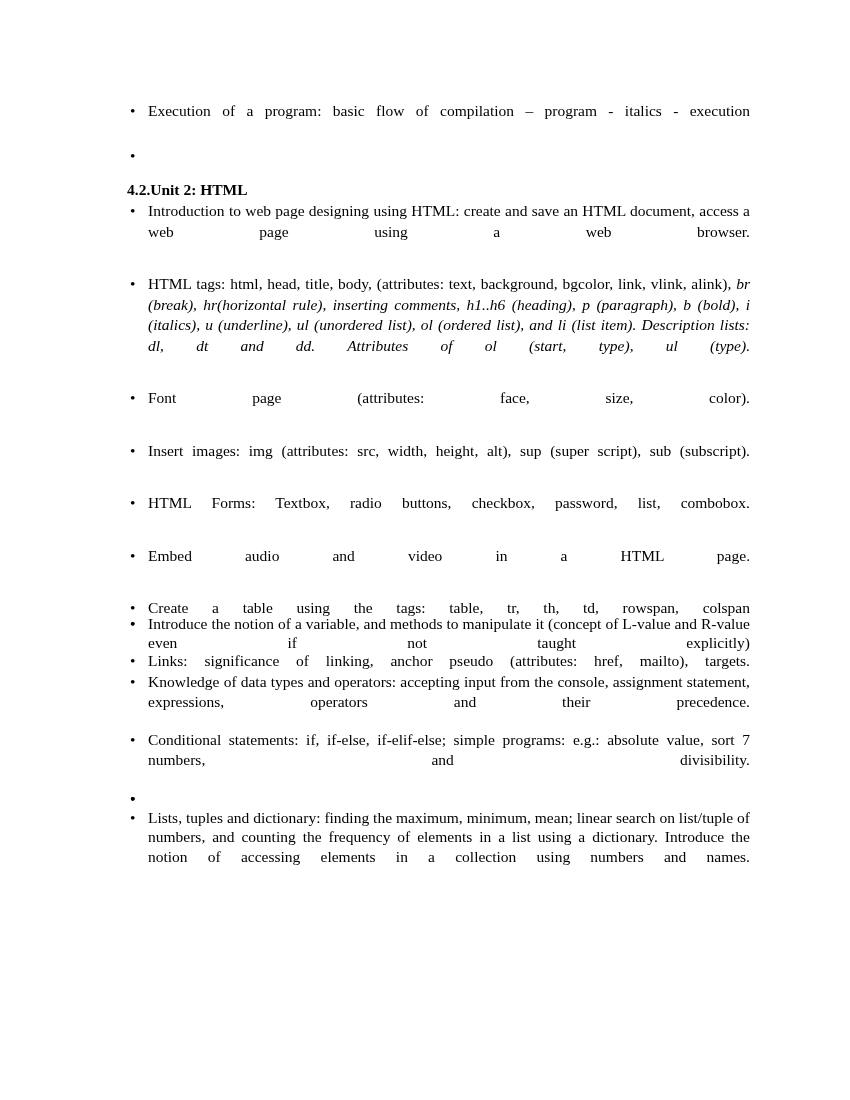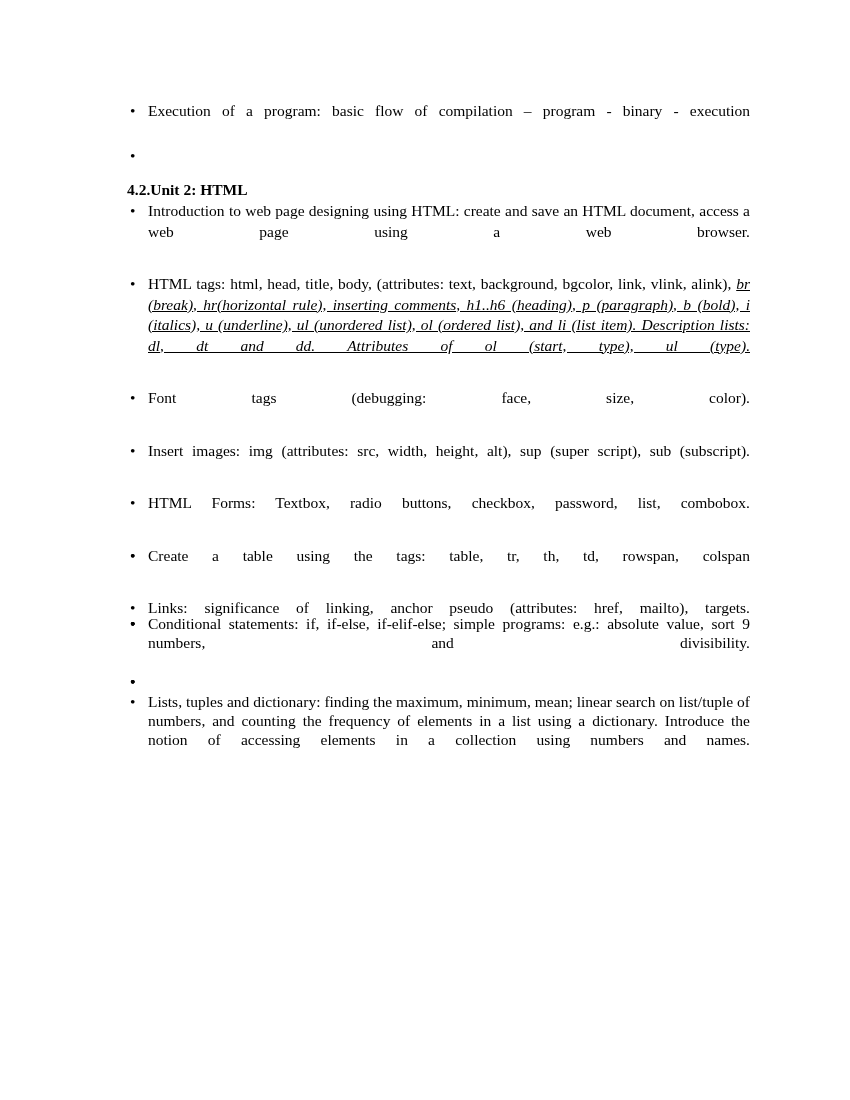--- a/index.html
+++ b/index.html
@@ -107,88 +107,90 @@
   }
   .group-unit3 .bitem.empty {
     height: 19.4px;
   }
   .group-unit3 .bitem.empty > .btext::after {
     content: none;
   }
 
   i.ital {
     font-style: italic;
-    text-decoration: underline;
   }
 </style>
 </head>
 <body>
 
 <div class="page">
 
   <ul class="blist group-top">
     <li class="bitem">
       <span class="bullet">•</span>
-      <span class="btext">Execution of a program: basic flow of compilation – program - binary - execution</span>
+      <span class="btext">Execution of a program: basic flow of compilation – program - italics - execution</span>
     </li>
     <li class="bitem">
       <span class="bullet">•</span>
     </li>
   </ul>
 
   <div class="heading heading-42">4.2.Unit 2: HTML</div>
 
   <ul class="blist group-unit2">
     <li class="bitem">
       <span class="bullet">•</span>
       <span class="btext"><span>Introduction to web page designing using HTML: create and save an HTML document, access a web page using a web browser.</span><i class="ital"></i></span>
     </li>
     <li class="bitem">
       <span class="bullet">•</span>
       <span class="btext"><span>HTML tags: html, head, title, body, (attributes: text, background, bgcolor, link, vlink, alink), </span><i class="ital">br (break), hr(horizontal rule), inserting comments, h1..h6 (heading), p (paragraph), b (bold), i (italics), u (underline), ul (unordered list), ol (ordered list), and li (list item). Description lists: dl, dt and dd. Attributes of ol (start, type), ul (type).</i></span>
     </li>
     <li class="bitem">
       <span class="bullet">•</span>
-      <span class="btext">Font tags (debugging: face, size, color).</span>
+      <span class="btext">Font page (attributes: face, size, color).</span>
     </li>
     <li class="bitem">
       <span class="bullet">•</span>
       <span class="btext">Insert images: img (attributes: src, width, height, alt), sup (super script), sub (subscript).</span>
     </li>
     <li class="bitem">
       <span class="bullet">•</span>
       <span class="btext">HTML Forms: Textbox, radio buttons, checkbox, password, list, combobox.</span>
     </li>
     <li class="bitem">
       <span class="bullet">•</span>
+      <span class="btext">Embed audio and video in a HTML page.</span>
     </li>
     <li class="bitem">
       <span class="bullet">•</span>
       <span class="btext">Create a table using the tags: table, tr, th, td, rowspan, colspan</span>
     </li>
     <li class="bitem">
       <span class="bullet">•</span>
       <span class="btext">Links: significance of linking, anchor pseudo (attributes: href, mailto), targets.</span>
     </li>
   </ul>
 
 
   <ul class="blist group-unit3">
     <li class="bitem">
       <span class="bullet">•</span>
     </li>
     <li class="bitem">
       <span class="bullet">•</span>
-    </li>
-    <li class="bitem">
-      <span class="bullet">•</span>
-    </li>
-    <li class="bitem">
-      <span class="bullet">•</span>
-      <span class="btext">Conditional statements: if, if-else, if-elif-else; simple programs: e.g.: absolute value, sort 9 numbers, and divisibility.</span>
+      <span class="btext">Introduce the notion of a variable, and methods to manipulate it (concept of L-value and R-value even if not taught explicitly)</span>
+    </li>
+    <li class="bitem">
+      <span class="bullet">•</span>
+      <span class="btext">Knowledge of data types and operators: accepting input from the console, assignment statement, expressions, operators and their precedence.</span>
+    </li>
+    <li class="bitem">
+      <span class="bullet">•</span>
+      <span class="btext">Conditional statements: if, if-else, if-elif-else; simple programs: e.g.: absolute value, sort 7 numbers, and divisibility.</span>
     </li>
     <li class="bitem">
       <span class="bullet">•</span>
     </li>
     <li class="bitem">
       <span class="bullet">•</span>
     </li>
     <li class="bitem empty">
       <span class="bullet">•</span>
       <span class="btext"></span>

